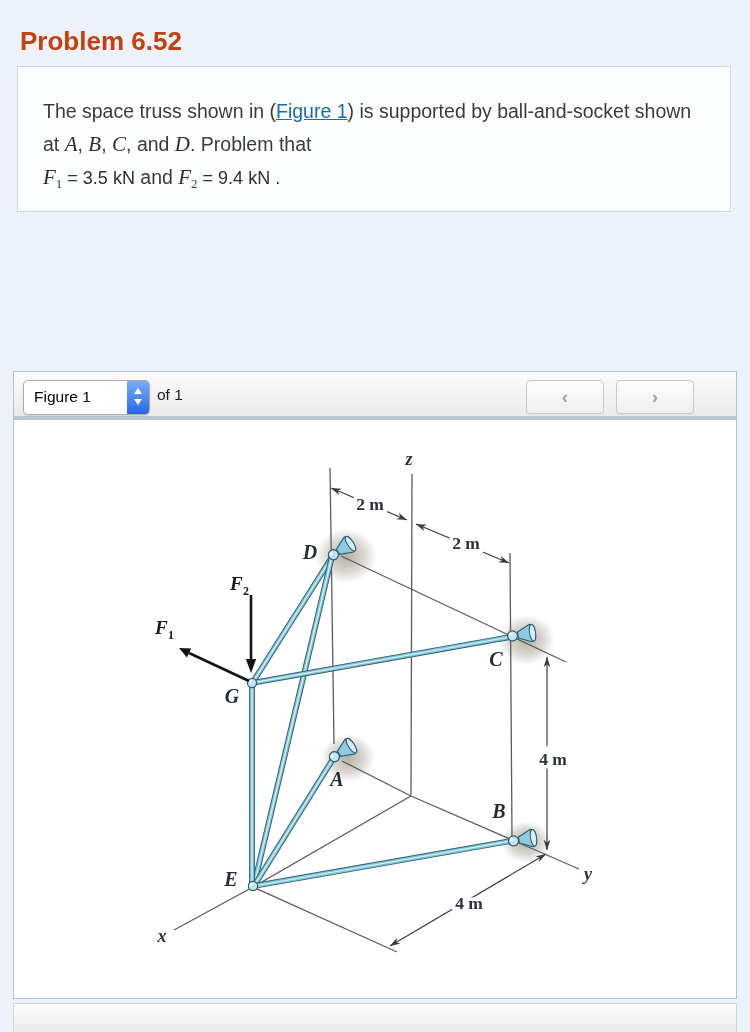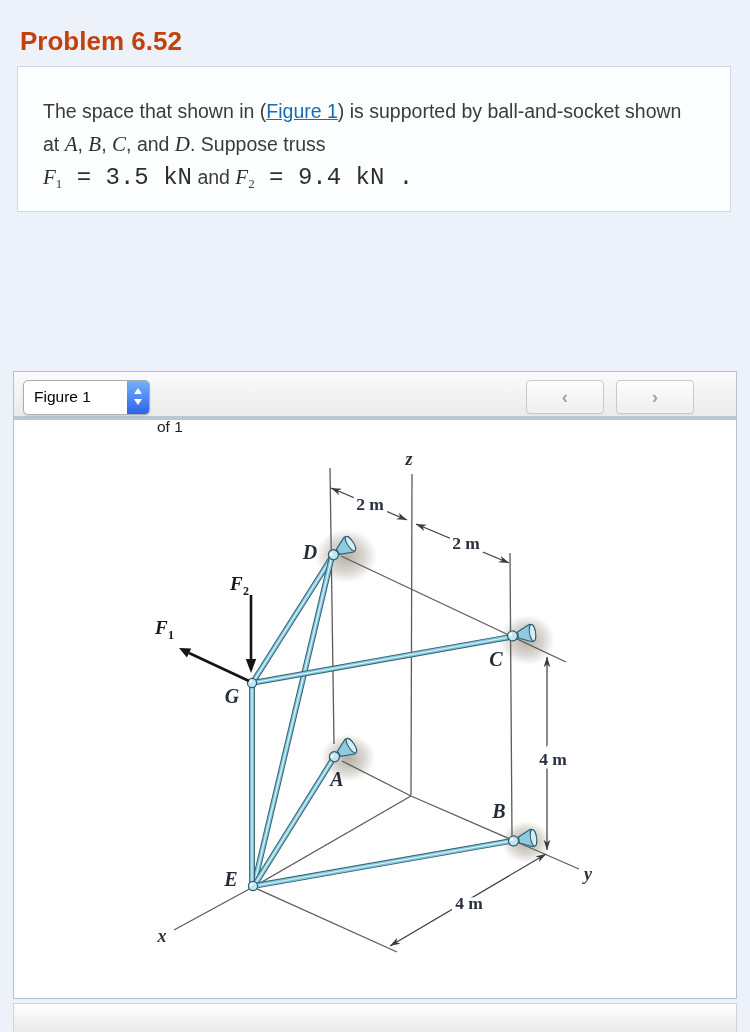--- a/index.html
+++ b/index.html
@@ -15,21 +15,21 @@
   .problem-box{
     position:absolute;left:17px;top:66px;width:714px;height:146px;
     background:#fcfeff;border:1px solid #c9d9e5;box-sizing:border-box;
   }
   .problem-text{
     position:absolute;left:25px;top:28px;width:660px;
     font-size:19.5px;line-height:33px;color:#3b3b3b;
   }
   .problem-text a{color:#1a6ab1;text-decoration:underline;cursor:pointer;}
   .mi{font-family:"Liberation Serif", serif;font-style:italic;font-size:21px;color:#2e2e2e;}
-  .mu{font-family:Liberation Mono, monospace;font-size:24px;color:#2e2e2e;}
+  .mu{font-family:Liberation Sans, sans-serif;font-size:18px;color:#2e2e2e;}
   sub.msub{font-family:"Liberation Serif", serif;font-style:normal;font-size:13px;vertical-align:-4px;}
   .fig-panel{
     position:absolute;left:13px;top:371px;width:724px;height:628px;
     background:#ffffff;border:1px solid #b3c2cf;box-sizing:border-box;
   }
   .fig-header{
     position:absolute;left:0;top:0;width:100%;height:48px;box-sizing:border-box;
     background:linear-gradient(#fbfbfb,#ebebeb);
     border-bottom:4px solid #b9c7d3;
   }
@@ -42,21 +42,21 @@
     position:absolute;left:10px;top:7px;font-size:15.5px;color:#000;
   }
   .fig-stepper{
     position:absolute;right:0px;top:0px;bottom:0px;width:22px;
     background:linear-gradient(#74b1fb,#2b64e9);
     border-radius:0 4px 4px 0;
   }
   .tri-up,.tri-down{width:0;height:0;margin:0 auto;}
   .tri-up{margin-top:7px;border-left:4.5px solid transparent;border-right:4.5px solid transparent;border-bottom:6px solid #fff;}
   .tri-down{margin-top:5px;border-left:4.5px solid transparent;border-right:4.5px solid transparent;border-top:6px solid #fff;}
-  .of-label{position:absolute;left:143px;top:14px;font-size:15.5px;color:#1c1c1c;margin-top:32px;}
+  .of-label{position:absolute;left:143px;top:14px;font-size:15.5px;color:#1c1c1c;}
   .nav-btn{
     position:absolute;top:8px;width:78px;height:34px;box-sizing:border-box;
     background:linear-gradient(#fdfdfd,#efefef);
     border:1px solid #c9c9c9;border-radius:4px;
     color:#a5a5a5;font-size:19px;font-weight:bold;text-align:center;line-height:31px;
     cursor:pointer;box-shadow:0 1px 1px rgba(0,0,0,.05);
   }
   .nav-prev{left:512px;}
   .nav-next{left:602px;}
   .fig-canvas{position:absolute;left:0px;top:48px;width:722px;height:571px;}
@@ -71,21 +71,21 @@
   .dlabel{font-family:"Liberation Serif", serif;font-weight:600;font-size:17.5px;fill:#2a3140;paint-order:stroke;stroke:#ffffff;stroke-width:7px;}
   .flabel{font-family:"Liberation Serif", serif;font-style:italic;font-weight:700;font-size:19px;fill:#16191f;}
   .fsub{font-family:"Liberation Serif", serif;font-weight:700;font-size:12px;fill:#16191f;}
 </style>
 </head>
 <body>
 
 <div class="page-title">Problem 6.52</div>
 
 <div class="problem-box">
-  <div class="problem-text"><span>The space that shown in (</span><a>Figure 1</a><span>) is supported by ball-and-socket shown at </span><span class="mi">A</span><span>, </span><span class="mi">B</span><span>, </span><span class="mi">C</span><span>, and </span><span class="mi">D</span><span>. Suppose truss </span><br>
+  <div class="problem-text"><span>The space truss shown in (</span><a>Figure 1</a><span>) is supported by ball-and-socket shown at </span><span class="mi">A</span><span>, </span><span class="mi">B</span><span>, </span><span class="mi">C</span><span>, and </span><span class="mi">D</span><span>. Problem that </span><br>
   <span class="mi">F</span><sub class="msub">1</sub><span class="mu"> = 3.5 </span><span class="mu">kN</span><span> and </span><span class="mi">F</span><sub class="msub">2</sub><span class="mu"> = 9.4 </span><span class="mu">kN</span><span class="mu"> .</span>
   </div>
 </div>
 
 <div class="fig-panel">
   <div class="fig-header">
     <div class="fig-select">
       <span class="sel-text">Figure 1</span>
       <div class="fig-stepper">
         <div class="tri-up"></div>

